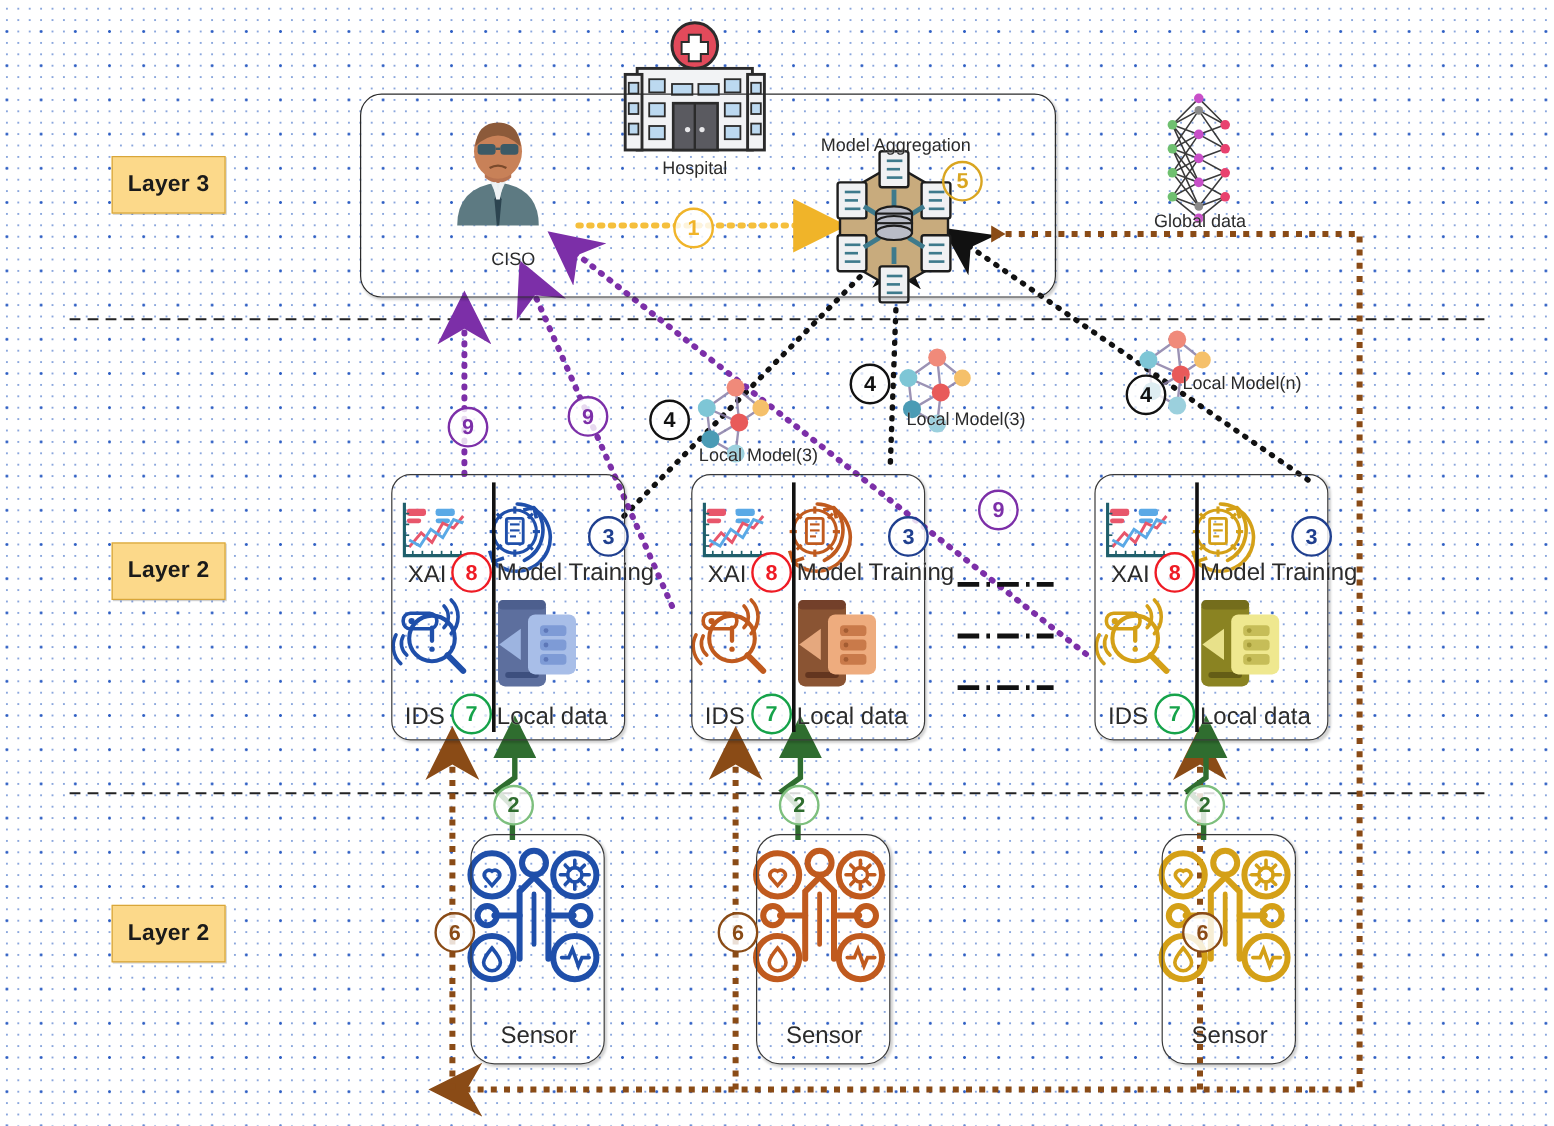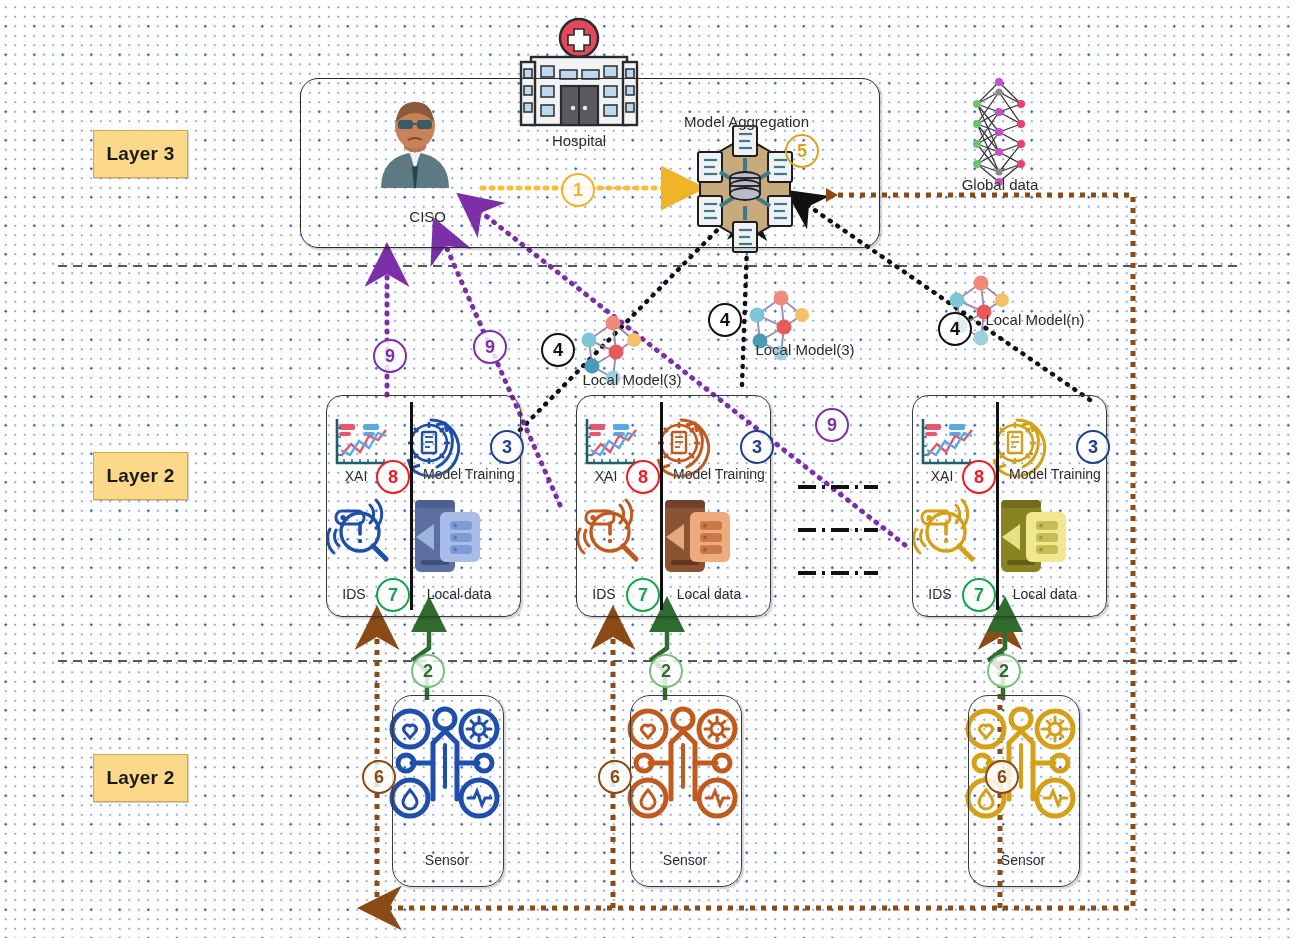--- a/index.html
+++ b/index.html
@@ -53,21 +53,21 @@
     position:absolute;
     border:1.3px solid #3a3a3a;
     border-radius:20px;
     box-shadow:1.5px 1.5px 2px rgba(0,0,0,.18);
     background:transparent;
   }
   
   .cap{
     position:absolute;
     color:#2b2b2b;
-    font-size:14px;
+    font-size:20px;
     text-align:center;
     white-space:nowrap;
     text-shadow:0 0 1px rgba(255,255,255,.9);
   }
   .cap.md{font-size:15px;}
   
   .badge{
     position:absolute;
     width:30px;height:30px;border-radius:50%;
     display:flex;align-items:center;justify-content:center;

